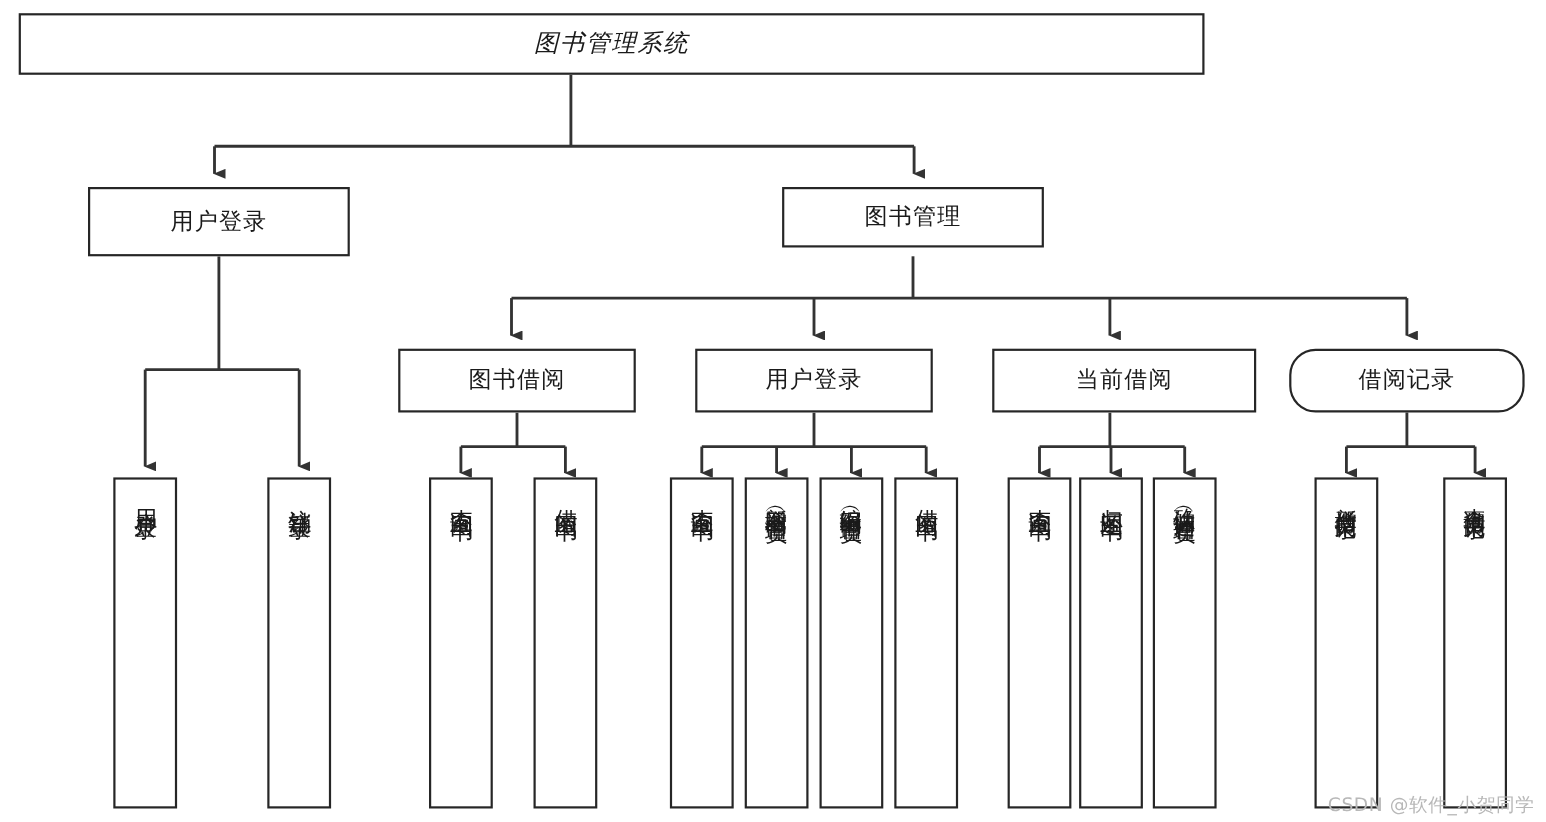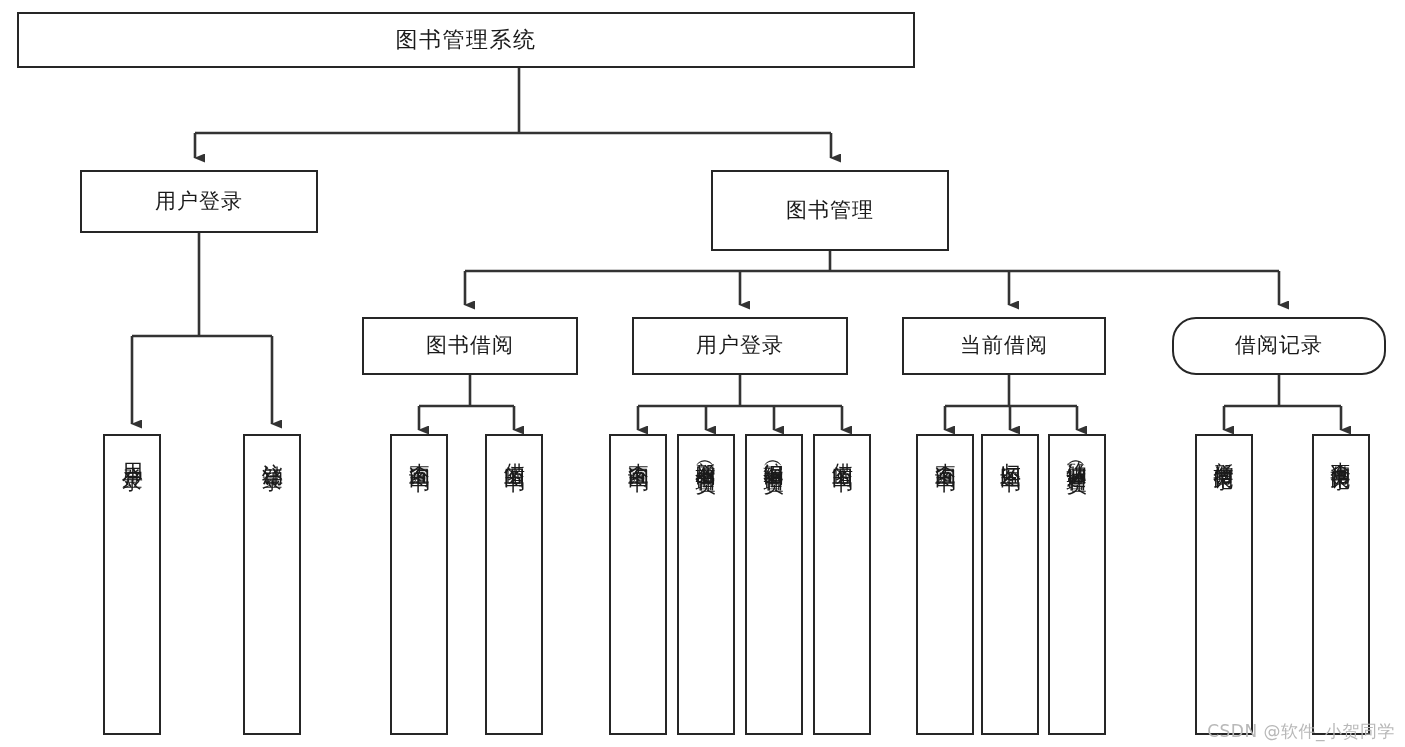--- a/index.html
+++ b/index.html
@@ -115,38 +115,38 @@
       <path d="M 1010,406 L 1010,430" marker-end="url(#arrowhead)"></path>
       <path d="M 1077,406 L 1077,430" marker-end="url(#arrowhead)"></path>
 
       <path d="M 1279,375 L 1279,406"></path>
       <path d="M 1224,406 L 1341,406"></path>
       <path d="M 1224,406 L 1224,430" marker-end="url(#arrowhead)"></path>
       <path d="M 1341,406 L 1341,430" marker-end="url(#arrowhead)"></path>
     </g>
   </svg>
 
-  <div class="node h root" style="left:17px;top:12px;width:898px;height:56px;">
+  <div class="node h root" style="left:17px;top:12px;width:1078px;height:56px;font-style:italic;">
     <span class="lbl">图书管理系统</span>
   </div>
 
   <div class="node h" style="left:80px;top:170px;width:238px;height:63px;">
     <span class="lbl">用户登录</span>
   </div>
-  <div class="node h" style="left:711px;top:170px;width:238px;height:81px;">
+  <div class="node h" style="left:711px;top:170px;width:238px;height:55px;">
     <span class="lbl">图书管理</span>
   </div>
 
   <div class="node h" style="left:362px;top:317px;width:216px;height:58px;">
     <span class="lbl">图书借阅</span>
   </div>
   <div class="node h" style="left:632px;top:317px;width:216px;height:58px;">
     <span class="lbl">用户登录</span>
   </div>
-  <div class="node h" style="left:902px;top:317px;width:204px;height:58px;">
+  <div class="node h" style="left:902px;top:317px;width:240px;height:58px;">
     <span class="lbl">当前借阅</span>
   </div>
   <div class="node h" style="left:1172px;top:317px;width:214px;height:58px;border-radius:24px;">
     <span class="lbl">借阅记录</span>
   </div>
 
   <div class="node v" style="left:103px;top:434px;width:58px;height:301px;">
     <span class="lbl">用户登录</span>
   </div>
   <div class="node v" style="left:243px;top:434px;width:58px;height:301px;">

